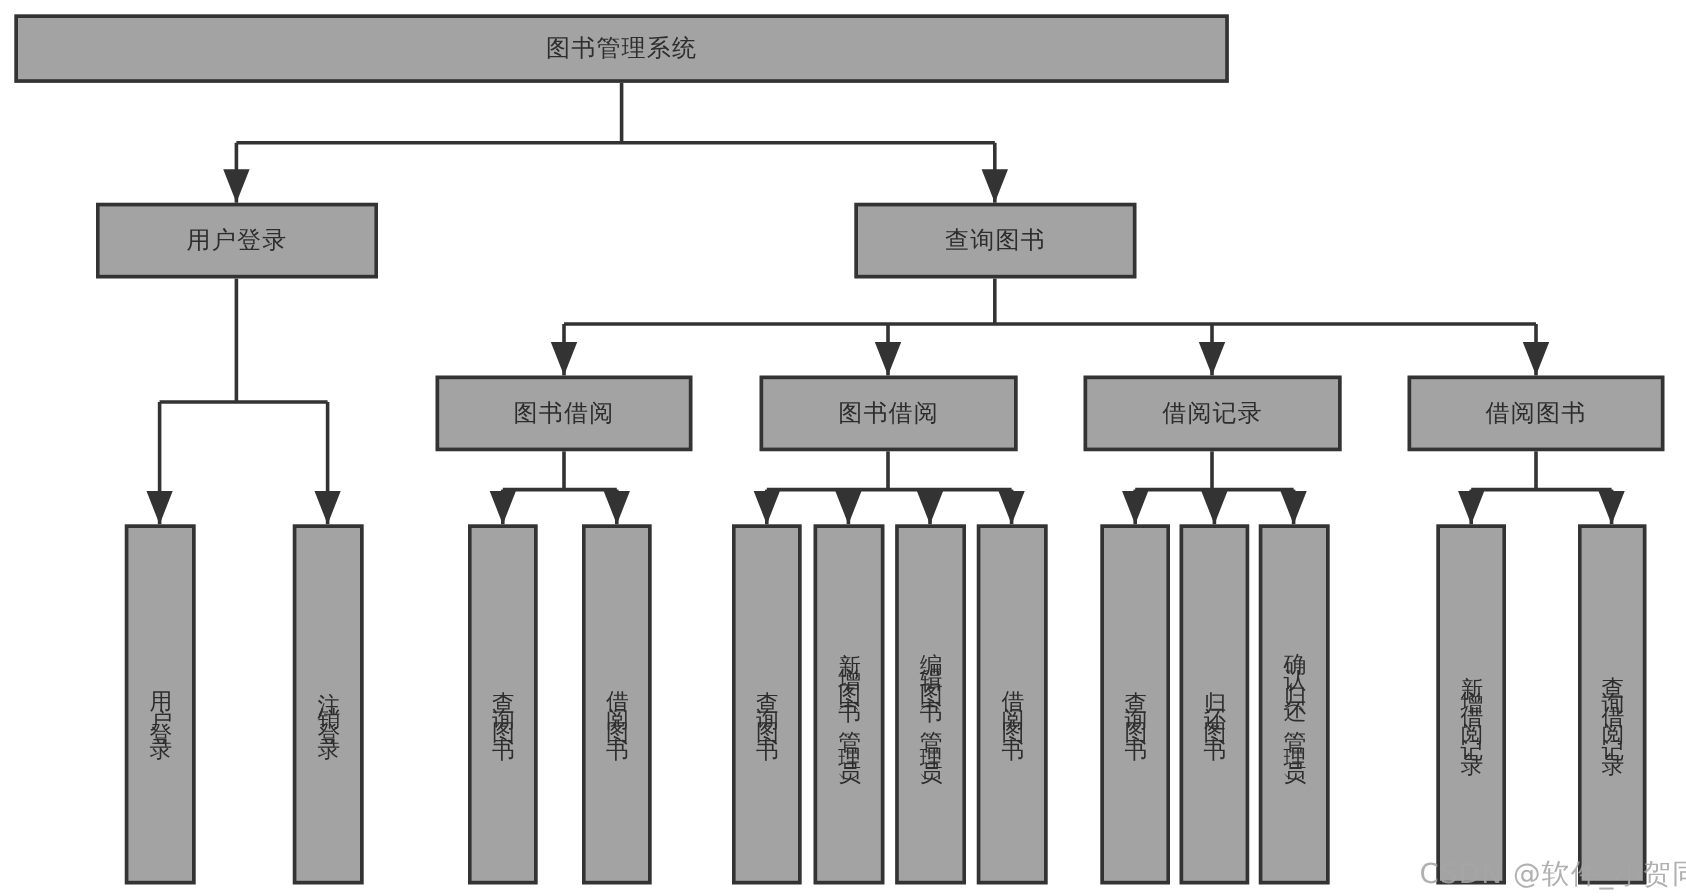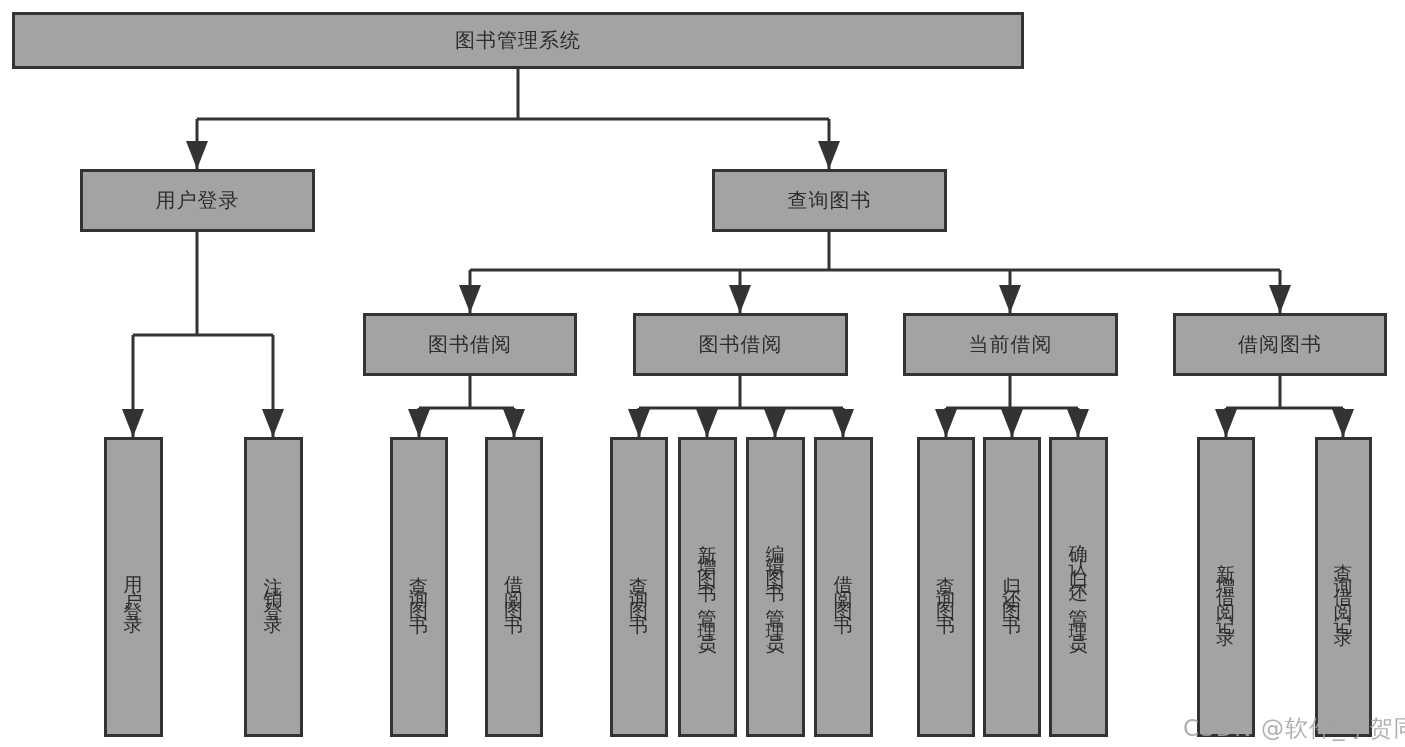--- a/index.html
+++ b/index.html
@@ -74,21 +74,21 @@
     <span>查询图书</span>
   </div>
 
   <div class="node hbox" style="left:363px;top:313px;width:214px;height:63px">
     <span>图书借阅</span>
   </div>
   <div class="node hbox" style="left:633px;top:313px;width:215px;height:63px">
     <span>图书借阅</span>
   </div>
   <div class="node hbox" style="left:903px;top:313px;width:215px;height:63px">
-    <span>当前借阅</span>
+    <span>借阅记录</span>
   </div>
   <div class="node hbox" style="left:1173px;top:313px;width:214px;height:63px">
     <span>借阅图书</span>
   </div>
 
   <div class="node vbox" style="left:104px;top:437px;width:59px;height:300px">
     <span>用户登录</span>
   </div>
   <div class="node vbox" style="left:244px;top:437px;width:59px;height:300px">
     <span>注销登录</span>

